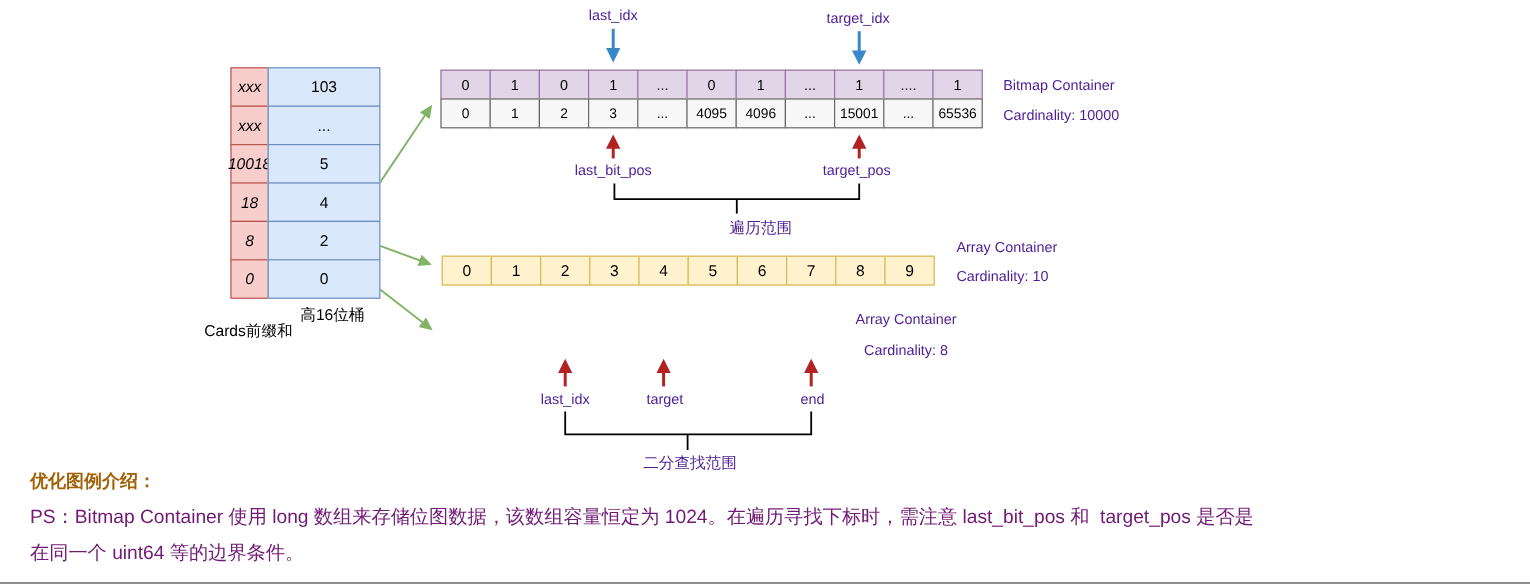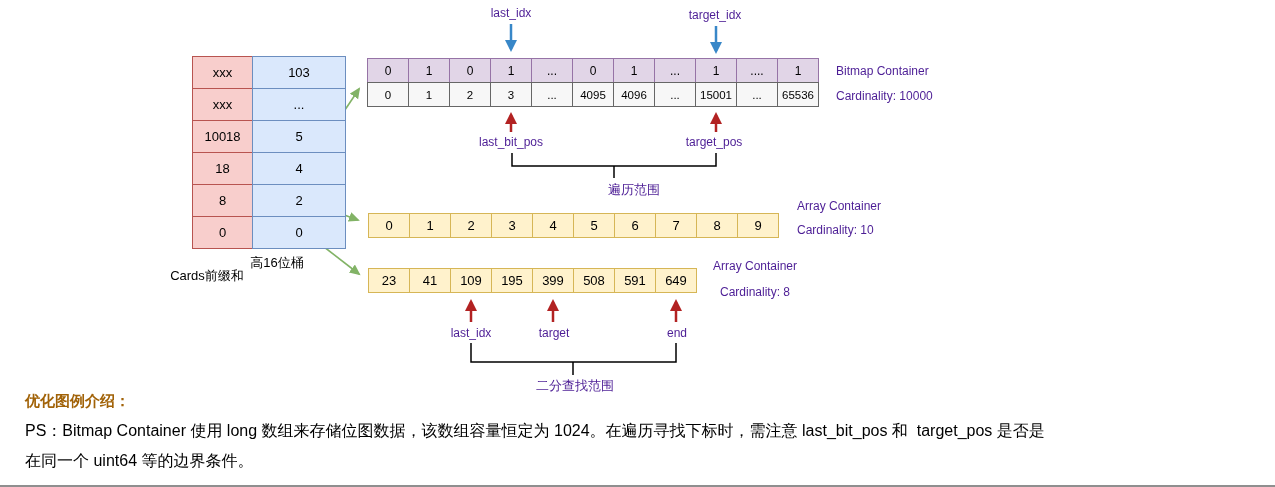--- a/index.html
+++ b/index.html
@@ -10,21 +10,21 @@
   .abs { position:absolute; }
 
   
   .trow { display:flex; }
   .trow + .trow { margin-top:-1px; }
   .tcell {
     box-sizing:border-box; height:33px; display:flex; align-items:center; justify-content:center;
     font-size:13px;
   }
   .tcell + .tcell { margin-left:-1px; }
-  .pcell { width:61px; background:var(--pink-fill); border:1px solid var(--pink-border); }
+  .pcell { width:32px; background:var(--pink-fill); border:1px solid var(--pink-border);font-style:italic; }
   .bcell { width:94px; background:var(--blue-fill); border:1px solid var(--blue-border); }
 
   
   .cellrow { display:flex; }
   .cell {
     box-sizing:border-box; width:42px; height:25px;
     display:flex; align-items:center; justify-content:center; font-size:12px;
   }
   .cell + .cell { margin-left:-1px; }
   .bitcell { background:var(--purple-fill); border:1px solid var(--purple-border); }
@@ -34,21 +34,21 @@
 
   .lbl { position:absolute; font-size:12px; white-space:nowrap; color:#4c1d95; }
   .lbl.cjk { font-size:13px; }
   .lbl.center { transform:translateX(-50%); }
 
   .svg-overlay { position:absolute; left:0; top:0; pointer-events:none; }
 
   .caption { position:absolute; font-size:13px; white-space:nowrap; transform:translateX(-50%); }
 
   .footer-heading { position:absolute; font-size:15px; font-weight:bold; color:#a16207; white-space:pre; }
-  .footer-line { position:absolute; font-size:16px; color:#000000; white-space:pre; }
+  .footer-line { position:absolute; font-size:16px; color:#701a75; white-space:pre; }
 
   .bottom-rule { position:absolute; left:0; right:0; bottom:0; height:2px; background:#8f8f8f; }
 </style>
 </head>
 <body>
 
 <div class="canvas">
 
   <svg class="svg-overlay" width="1275" height="487">
     <defs>
@@ -163,32 +163,20 @@
         <div class="cell arrcell">5</div>
         <div class="cell arrcell">6</div>
         <div class="cell arrcell">7</div>
         <div class="cell arrcell">8</div>
         <div class="cell arrcell">9</div>
       </div>
   </div>
   <div class="lbl" style="left:797px; top:199px;">Array Container</div>
   <div class="lbl" style="left:797px; top:223px;">Cardinality: 10</div>
 
-  <div class="abs" style="left:368px; top:268px;">
-    <div class="cellrow">
-        <div class="cell arrcell">23</div>
-        <div class="cell arrcell">41</div>
-        <div class="cell arrcell">109</div>
-        <div class="cell arrcell">195</div>
-        <div class="cell arrcell">399</div>
-        <div class="cell arrcell">508</div>
-        <div class="cell arrcell">591</div>
-        <div class="cell arrcell">649</div>
-      </div>
-  </div>
   <div class="lbl" style="left:713px; top:259px;">Array Container</div>
   <div class="lbl" style="left:720px; top:285px;">Cardinality: 8</div>
 
   <div class="lbl center" style="left:471px; top:326px;">last_idx</div>
   <div class="lbl center" style="left:554px; top:326px;">target</div>
   <div class="lbl center" style="left:677px; top:326px;">end</div>
   <div class="lbl cjk center" style="left:575px; top:377px;">二分查找范围</div>
 
   <div class="footer-heading" style="left:25px; top:392px;">优化图例介绍：</div>
   <div class="footer-line" style="left:25px; top:421px;">PS：Bitmap Container 使用 long 数组来存储位图数据，该数组容量恒定为 1024。在遍历寻找下标时，需注意 last_bit_pos 和  target_pos 是否是</div>

